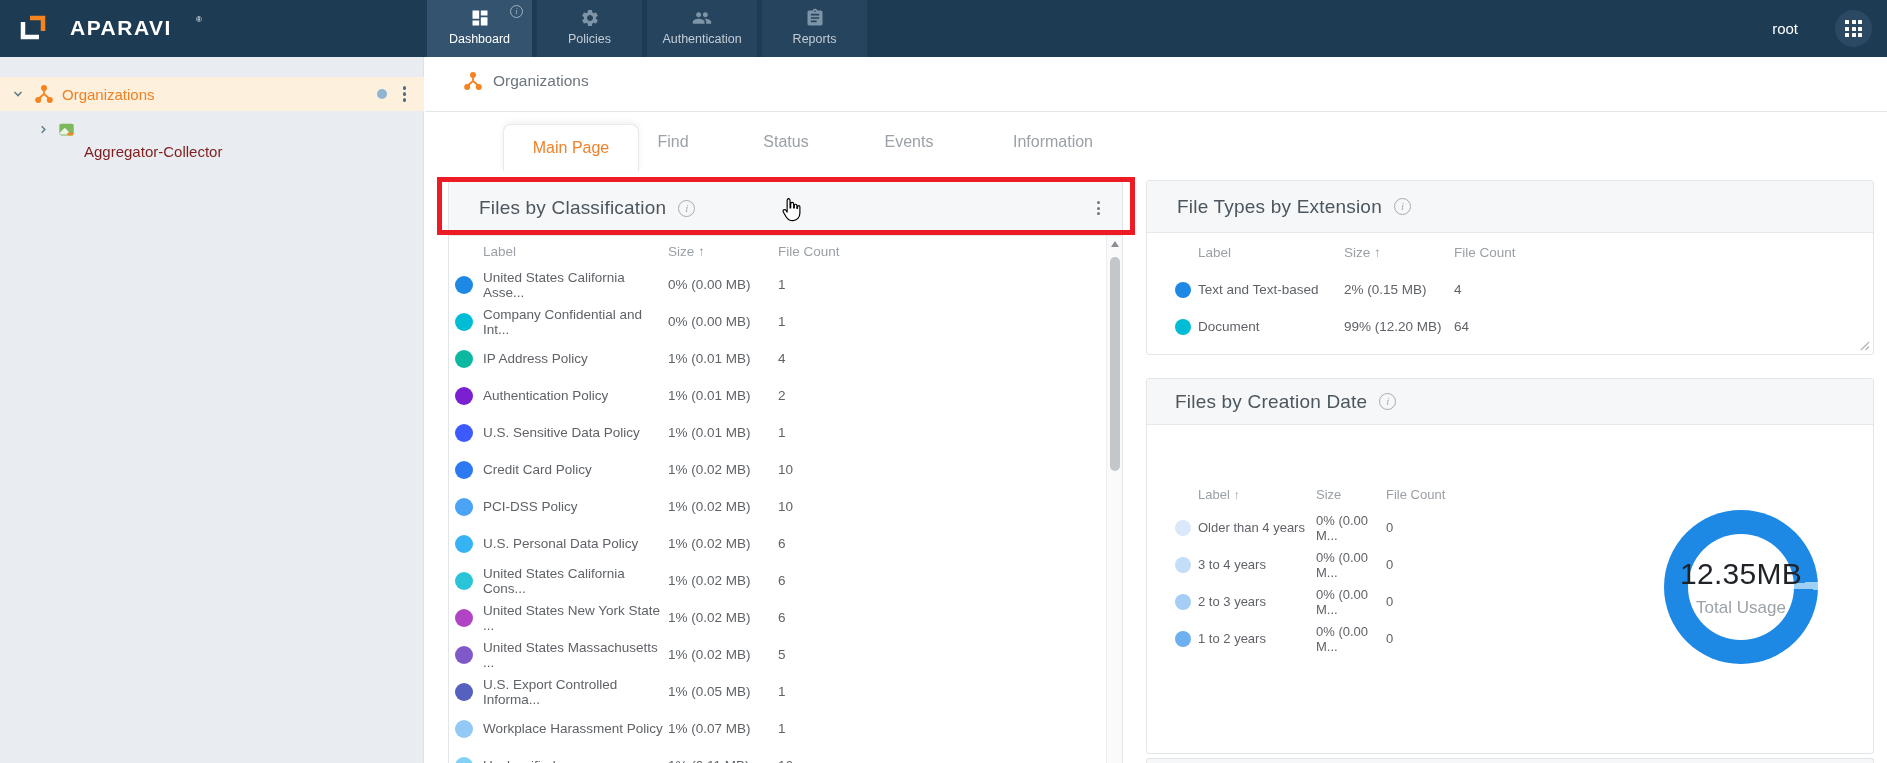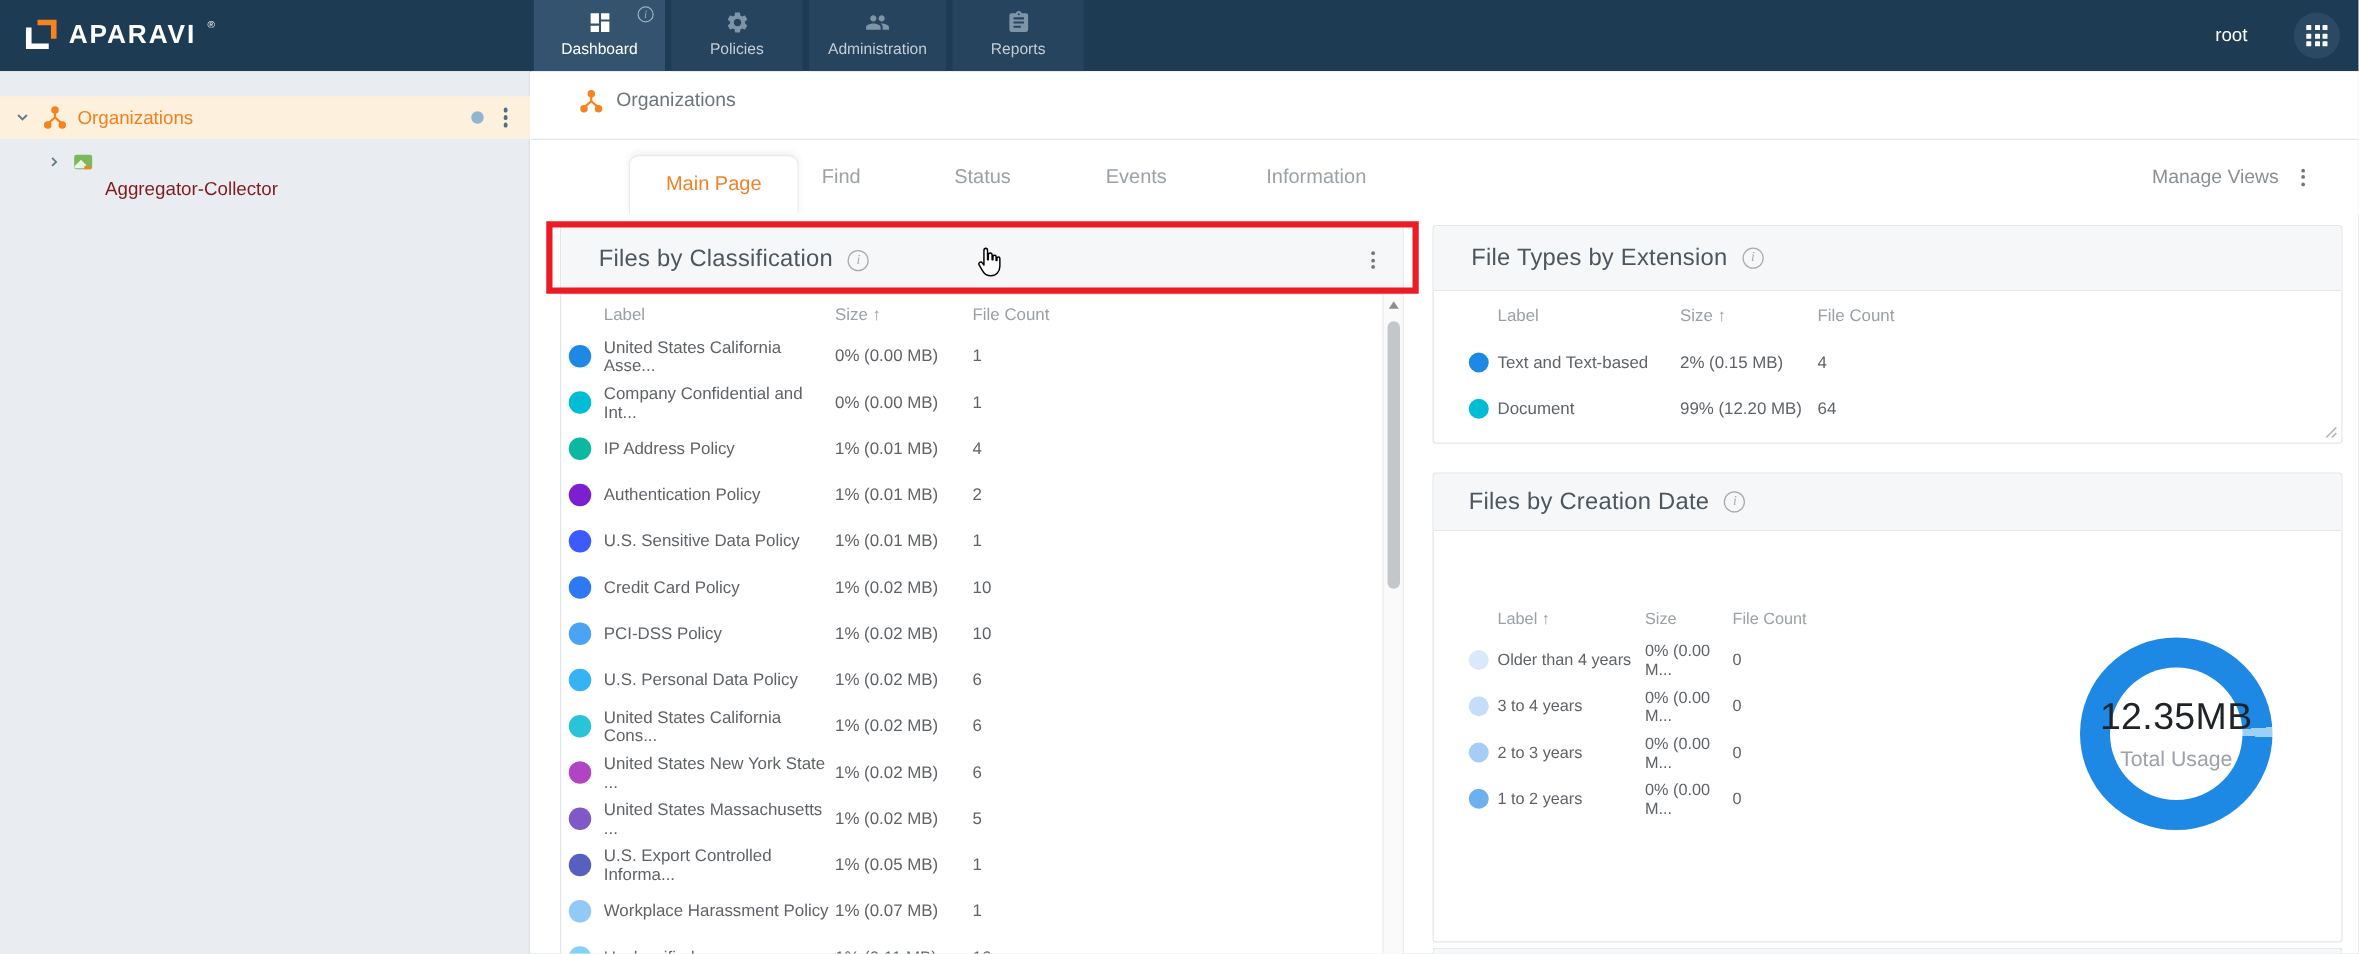--- a/index.html
+++ b/index.html
@@ -2,21 +2,21 @@
 <html><head>
 <meta charset="utf-8">
 <style>
   html,body{margin:0;padding:0;background:#cfd4d8;}
   *{box-sizing:border-box;}
   #screen{position:relative;width:1887px;height:763px;background:#fff;overflow:hidden;
           font-family:"Liberation Sans",sans-serif;-webkit-font-smoothing:antialiased;}
 
   
   .navbar{position:absolute;left:0;top:0;width:1887px;height:57px;background:#1d3b53;}
-  .brand{position:absolute;left:18px;top:13px;display:flex;align-items:flex-start;gap:7px;justify-content:space-between;}
+  .brand{position:absolute;left:18px;top:13px;display:flex;align-items:flex-start;gap:22px;justify-content:space-between;}
   .brand-text{color:#fff;font-size:21px;font-weight:bold;letter-spacing:1.5px;line-height:30px;}
   .brand-reg{color:#fff;font-size:8px;margin-left:2px;vertical-align:top;line-height:14px;}
   .nav-tabs{position:absolute;left:427px;top:0;height:57px;display:flex;gap:5px;}
   .nav-tab{position:relative;width:105px;height:57px;background:#27445e;display:flex;flex-direction:column;
            align-items:center;justify-content:flex-start;padding-top:8px;cursor:pointer;}
   .nav-tab.wide{width:110px;}
   .nav-tab.active{background:#33536f;}
   .nav-tab .nav-label{font-size:12.5px;color:#c3cdd5;margin-top:4px;}
   .nav-tab.active .nav-label{color:#fff;}
   .nav-ico{width:20px;height:20px;}
@@ -145,21 +145,21 @@
       <div class="nav-tab">
         <svg class="nav-ico" viewBox="0 0 24 24">
           <path fill="#7e95a8" d="M19.14 12.94c.04-.3.06-.61.06-.94 0-.32-.02-.64-.07-.94l2.03-1.58c.18-.14.23-.41.12-.61l-1.92-3.32c-.12-.22-.37-.29-.59-.22l-2.39.96c-.5-.38-1.03-.7-1.62-.94l-.36-2.54c-.04-.24-.24-.41-.48-.41h-3.84c-.24 0-.43.17-.47.41l-.36 2.54c-.59.24-1.13.57-1.62.94l-2.39-.96c-.22-.08-.47 0-.59.22L2.74 8.87c-.12.21-.08.47.12.61l2.03 1.58c-.05.3-.09.63-.09.94s.02.64.07.94l-2.03 1.58c-.18.14-.23.41-.12.61l1.92 3.32c.12.22.37.29.59.22l2.39-.96c.5.38 1.03.7 1.62.94l.36 2.54c.05.24.24.41.48.41h3.84c.24 0 .44-.17.47-.41l.36-2.54c.59-.24 1.13-.56 1.62-.94l2.39.96c.22.08.47 0 .59-.22l1.92-3.32c.12-.22.07-.47-.12-.61l-2.01-1.58zM12 15.6c-1.98 0-3.6-1.62-3.6-3.6s1.62-3.6 3.6-3.6 3.6 1.62 3.6 3.6-1.62 3.6-3.6 3.6z"></path>
         </svg>
         <span class="nav-label">Policies</span>
       </div>
       <div class="nav-tab wide">
         <svg class="nav-ico" viewBox="0 0 24 24">
           <path fill="#7e95a8" d="M16 11c1.66 0 2.99-1.34 2.99-3S17.66 5 16 5c-1.66 0-3 1.34-3 3s1.34 3 3 3zm-8 0c1.66 0 2.99-1.34 2.99-3S9.66 5 8 5C6.34 5 5 6.34 5 8s1.34 3 3 3zm0 2c-2.33 0-7 1.17-7 3.5V19h14v-2.5c0-2.33-4.67-3.5-7-3.5zm8 0c-.29 0-.62.02-.97.05 1.16.84 1.97 1.97 1.97 3.45V19h6v-2.5c0-2.33-4.67-3.5-7-3.5z"></path>
         </svg>
-        <span class="nav-label">Administration</span>
+        <span class="nav-label">Authentication</span>
       </div>
       <div class="nav-tab">
         <svg class="nav-ico" viewBox="0 0 24 24">
           <path fill="#7e95a8" d="M19 3h-4.18C14.4 1.84 13.3 1 12 1c-1.3 0-2.4.84-2.82 2H5c-1.1 0-2 .9-2 2v14c0 1.1.9 2 2 2h14c1.1 0 2-.9 2-2V5c0-1.1-.9-2-2-2zm-7 0c.55 0 1 .45 1 1s-.45 1-1 1-1-.45-1-1 .45-1 1-1zm2 14H7v-2h7v2zm3-4H7v-2h10v2zm0-4H7V7h10v2z"></path>
         </svg>
         <span class="nav-label">Reports</span>
       </div>
     </nav>
 
     <div class="nav-right">
@@ -246,28 +246,20 @@
       </span>
     <span class="page-tab" style="left:361px;">
         <span>Status</span>
       </span>
     <span class="page-tab" style="left:484px;">
         <span>Events</span>
       </span>
     <span class="page-tab" style="left:628px;">
         <span>Information</span>
       </span>
-    <div class="manage-views">
-      <span class="manage-views-label">Manage Views</span>
-      <span class="vdots gray">
-          <span></span>
-          <span></span>
-          <span></span>
-        </span>
-    </div>
   </div>
 
   <section class="panel" id="panel-classification">
     <div class="panel-header">
       <span class="panel-title">Files by Classification</span>
       <span class="info-ico">i</span>
       <span class="panel-menu vdots gray">
           <span></span>
           <span></span>
           <span></span>

